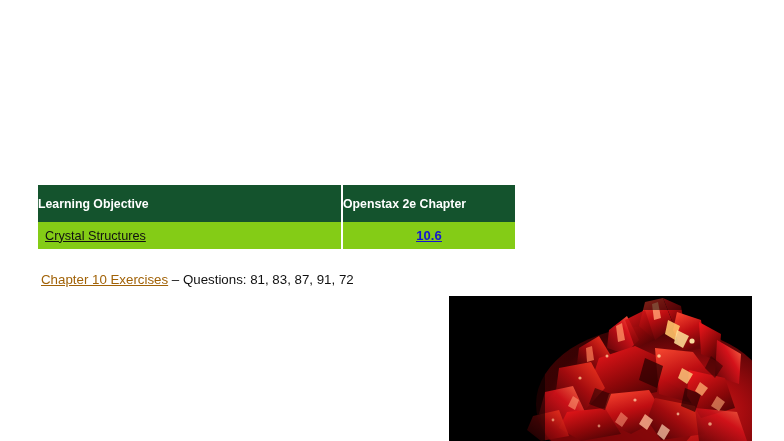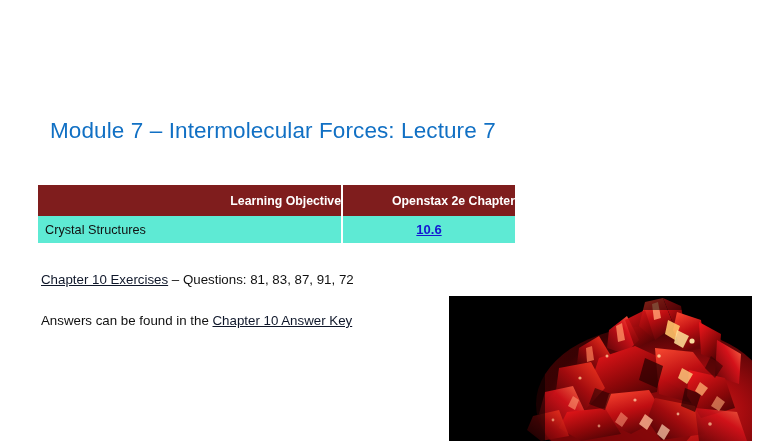--- a/index.html
+++ b/index.html
@@ -51,39 +51,40 @@
     padding: 0;
     margin: 0;
   }
   .obj-table thead tr {
     height: 21px;
   }
   .obj-table tbody tr {
     height: 27px;
   }
   .th-cell {
-    background: #7f1d1d;
+    background: #14532d;
     color: #ffffff;
     font-weight: bold;
     font-size: 12.3px;
-    text-align: right;
+    text-align: left;
     vertical-align: middle;
-    height: 31px;
+    height: 37px;
     box-sizing: border-box;
   }
   .th-cell.col-left {
     border-right: 2px solid #ffffff;
   }
   .td-cell {
-    background: #5eead4;
+    background: #84cc16;
     color: #111111;
     font-size: 12.7px;
     vertical-align: middle;
     height: 27px;
     box-sizing: border-box;
+    text-decoration: underline;
   }
   .td-cell.col-left {
     text-align: left;
     padding-left: 7px;
     border-right: 2px solid #ffffff;
   }
   .td-cell.col-right {
     text-align: center;
     margin-top: 48px;
   }
@@ -108,21 +109,21 @@
   .practice-line {
     position: absolute;
     left: 41px;
     top: 272px;
     font-size: 13.3px;
     color: #111111;
     white-space: nowrap;
   }
   .practice-line a,
   .answers-line a {
-    color: #0f172a;
+    color: #a16207;
     text-decoration: underline;
     cursor: pointer;
   }
   .answers-line {
     position: absolute;
     left: 41px;
     top: 313px;
     font-size: 13.3px;
     color: #111111;
     white-space: nowrap;
@@ -142,21 +143,20 @@
     display: block;
     width: 303px;
     height: 145px;
   }
 </style>
 </head>
 <body>
 
 <div class="slide">
 
-  <div class="slide-title">Module 7 – Intermolecular Forces: Lecture 7</div>
 
   <table class="obj-table">
     <thead>
       <tr>
         <th class="th-cell col-left" style="width:304px;">Learning Objective</th>
         <th class="th-cell col-right" style="width:173px;margin-left:44px;">Openstax 2e Chapter</th>
       </tr>
     </thead>
     <tbody>
       <tr>
@@ -166,23 +166,20 @@
         </td>
       </tr>
     </tbody>
   </table>
 
 
   <div class="practice-line">
     <a href="#">Chapter 10 Exercises</a><span> – Questions: 81, 83, 87, 91, 72</span>
   </div>
 
-  <div class="answers-line">
-    <span>Answers can be found in the </span><a href="#">Chapter 10 Answer Key</a>
-  </div>
 
   <div class="photo">
     <svg viewBox="0 0 303 145" preserveAspectRatio="none">
       <defs>
         <radialGradient id="glow" cx="62%" cy="55%" r="58%">
           <stop offset="0%" stop-color="#ff2a20"></stop>
           <stop offset="45%" stop-color="#b40c10"></stop>
           <stop offset="100%" stop-color="#3d0203"></stop>
         </radialGradient>
         <linearGradient id="fc1" x1="0" y1="0" x2="0.4" y2="1">

